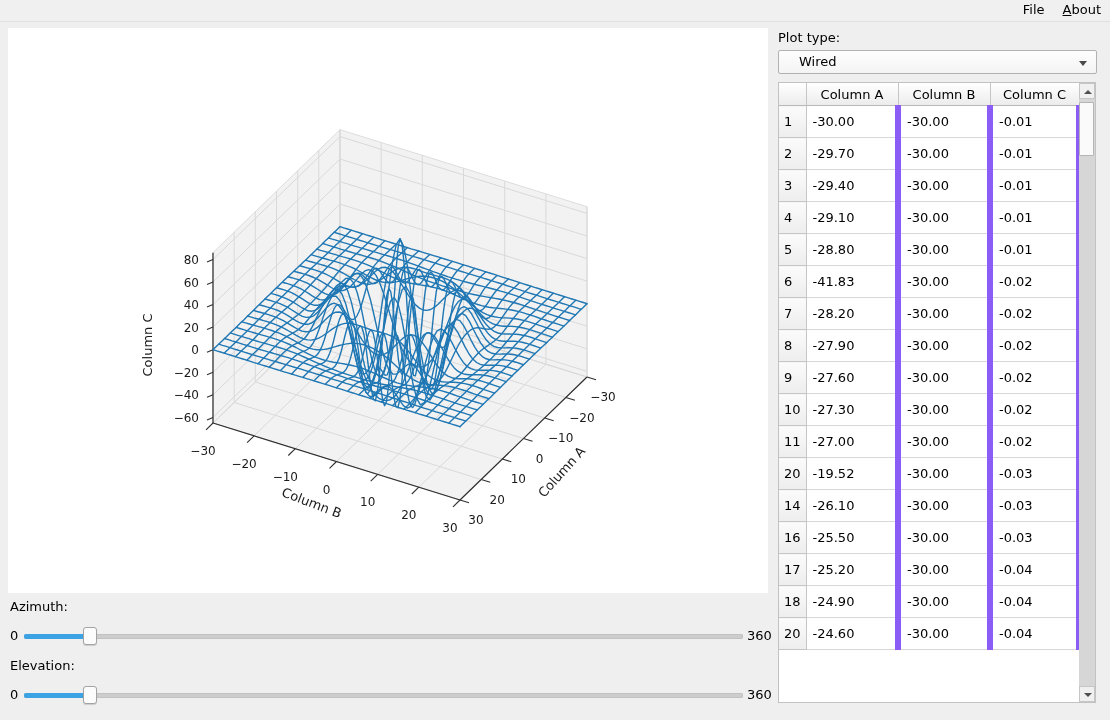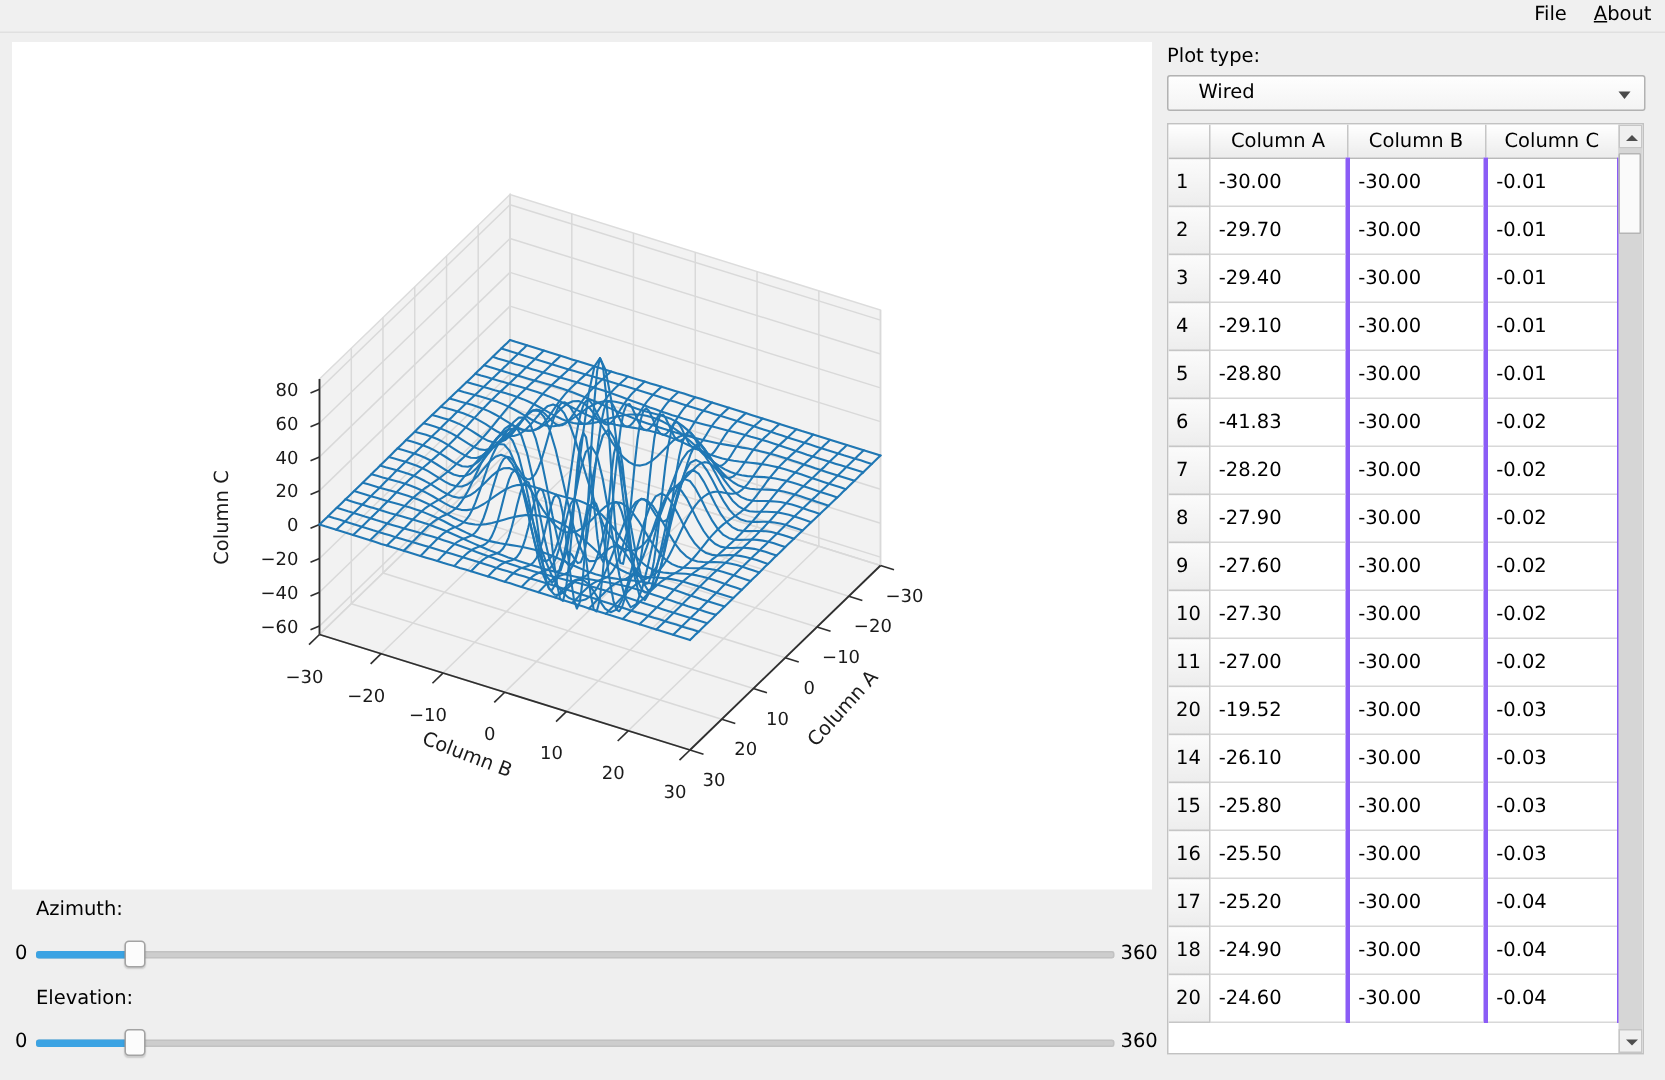--- a/index.html
+++ b/index.html
@@ -27,33 +27,33 @@
   table.grid col.c0{width:27px;}
   table.grid col.c1{width:92px;}
   table.grid col.c2{width:92px;}
   table.grid col.c3{width:89px;}
   table.grid th{height:20px;font-weight:normal;text-align:center;
     background:linear-gradient(#ffffff,#ececec);
     border-right:1px solid #c6c6c6;border-bottom:1px solid #b9b9b9;}
   table.grid td{height:29px;}
   td.rownum{background:linear-gradient(#fbfbfb,#ededed);
     border-right:1px solid #c6c6c6;border-bottom:1px solid #c6c6c6;padding-left:5px;}
-  td.cell{background:#fff;border-right:3px solid #8b5cf6;border-bottom:1px solid #d8d8d8;padding-left:6px;}
+  td.cell{background:#fff;border-right:6px solid #8b5cf6;border-bottom:1px solid #d8d8d8;padding-left:6px;}
   
   .vscroll{position:absolute;top:0;right:0;width:16px;height:619px;background:#d6d6d6;}
   .sbtn{position:absolute;left:0;width:16px;height:16px;background:#f0f0f0;border:1px solid #c6c6c6;box-sizing:border-box;}
   .sbtn.up{top:0;}
   .sbtn.down{bottom:0;}
   .arrow-up{position:absolute;left:4px;top:6px;width:0;height:0;
     border-left:4px solid transparent;border-right:4px solid transparent;border-bottom:4px solid #4f4f4f;}
   .arrow-down{position:absolute;left:4px;top:6px;width:0;height:0;
     border-left:4px solid transparent;border-right:4px solid transparent;border-top:4px solid #4f4f4f;}
   .sthumb{position:absolute;left:0px;width:15px;background:#fafafa;border:1px solid #b5b5b5;box-sizing:border-box;border-radius:1px;}
   
-  .ctl-label{position:absolute;left:24px;text-align:right;}
+  .ctl-label{position:absolute;left:10px;text-align:right;}
   .s-min,.s-max{position:absolute;line-height:16px;}
   .slider-track{position:absolute;left:24px;width:719px;height:5px;background:#cdcdcd;border-radius:2px;box-shadow:inset 0 0 0 1px #c2c2c2;}
   .slider-fill{position:absolute;left:24px;height:5px;background:#3ba3e3;border-radius:2px 0 0 2px;}
   .slider-handle{position:absolute;width:14px;height:18px;background:#fcfcfc;border:1px solid #a3a3a3;
     box-sizing:border-box;border-radius:3px;box-shadow:0 1px 1px rgba(0,0,0,0.15);}
   svg text{font-family:"DejaVu Sans","Liberation Sans",sans-serif;}
 </style>
 </head>
 <body>
 
@@ -327,26 +327,20 @@
           <td class="cell">-30.00</td>
           <td class="cell">-0.03</td>
         </tr>
         <tr>
           <td class="rownum">14</td>
           <td class="cell">-26.10</td>
           <td class="cell">-30.00</td>
           <td class="cell">-0.03</td>
         </tr>
         <tr>
-          <td class="rownum">15</td>
-          <td class="cell">-25.80</td>
-          <td class="cell">-30.00</td>
-          <td class="cell">-0.03</td>
-        </tr>
-        <tr>
           <td class="rownum">16</td>
           <td class="cell">-25.50</td>
           <td class="cell">-30.00</td>
           <td class="cell">-0.03</td>
         </tr>
         <tr>
           <td class="rownum">17</td>
           <td class="cell">-25.20</td>
           <td class="cell">-30.00</td>
           <td class="cell">-0.04</td>

